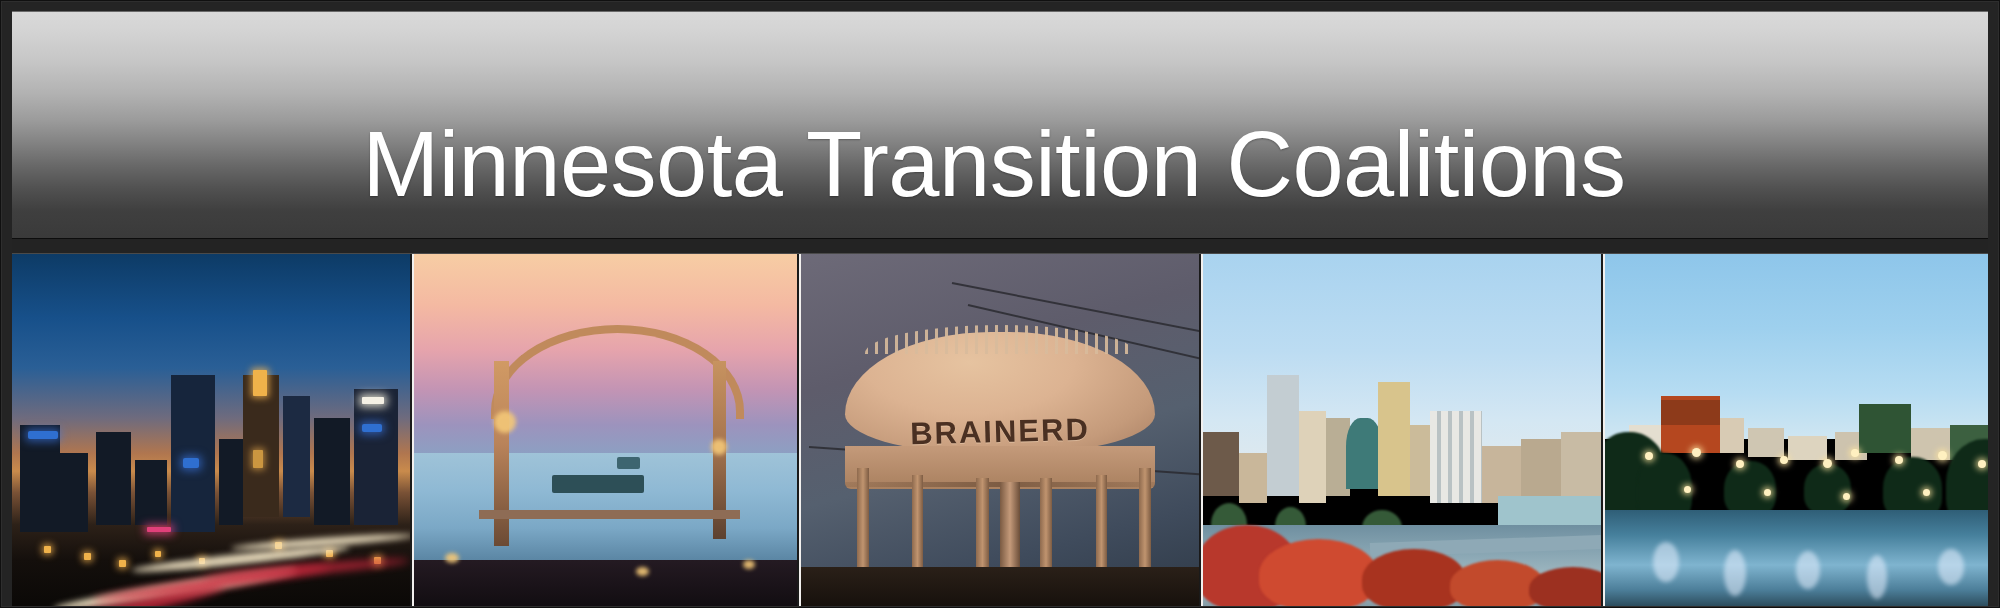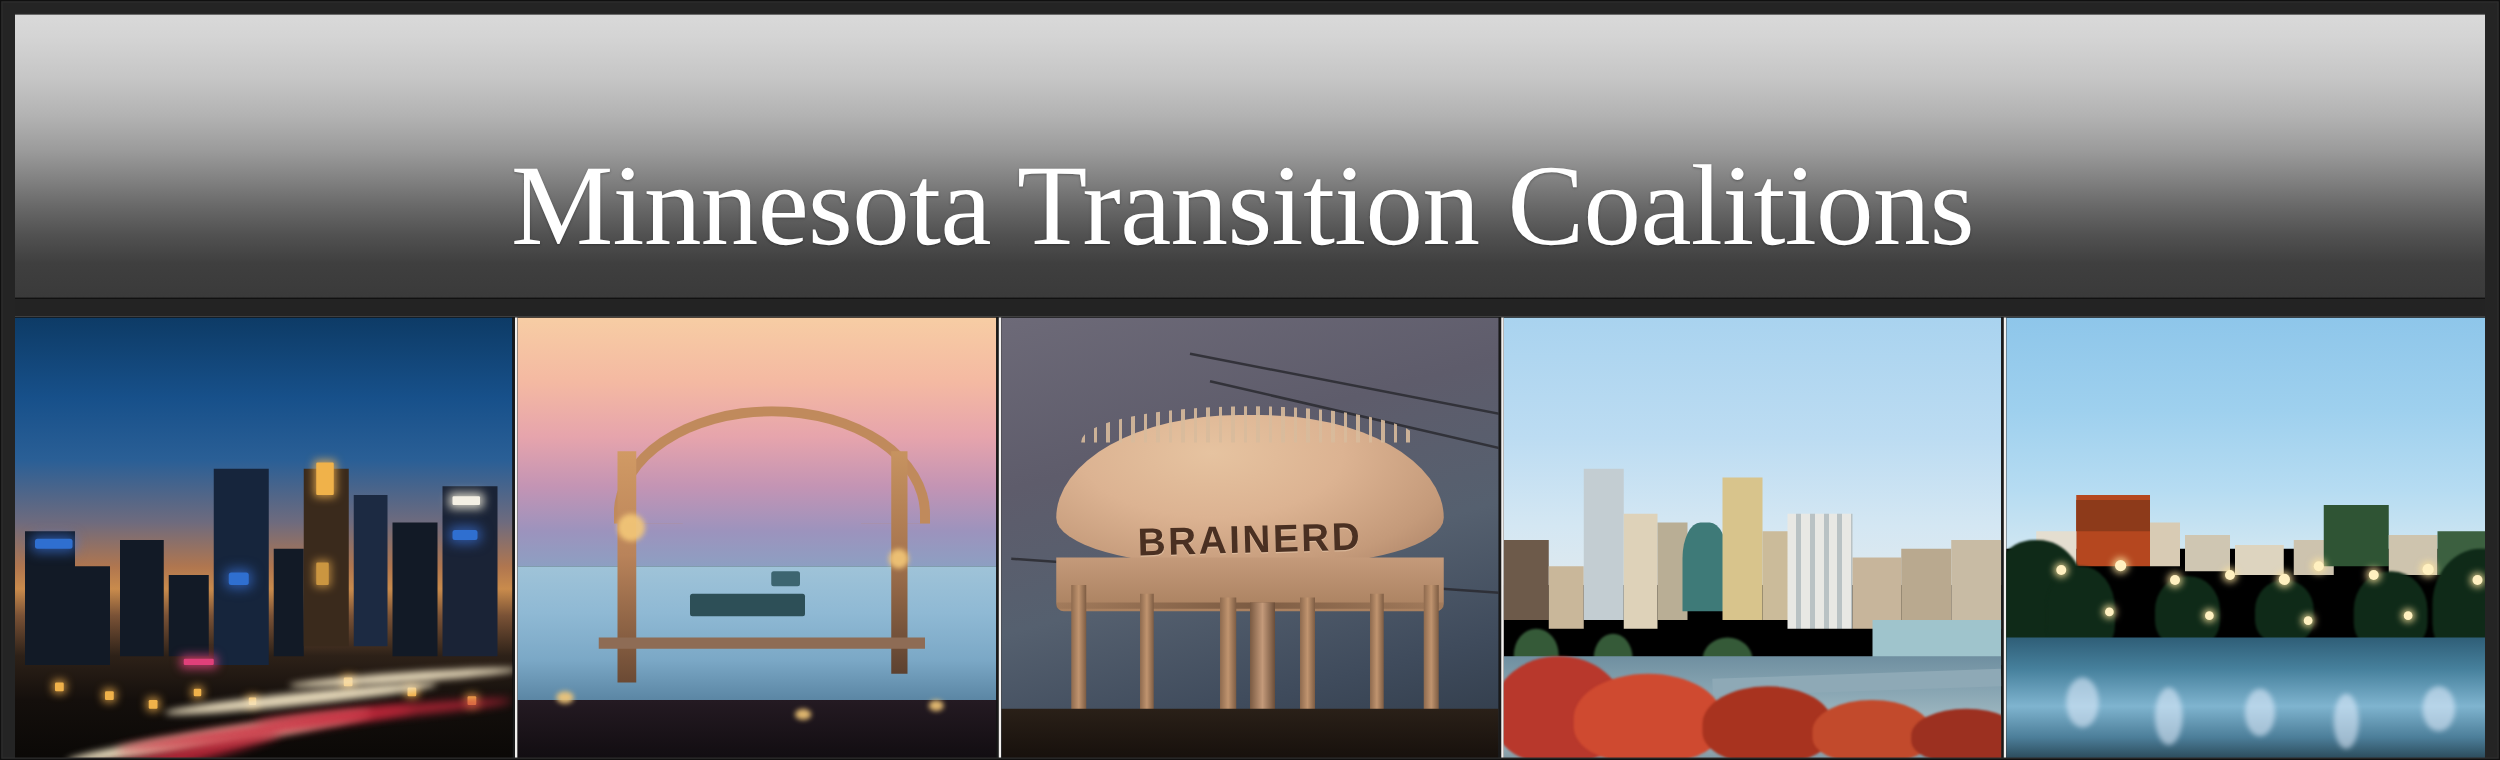--- a/index.html
+++ b/index.html
@@ -18,21 +18,21 @@
           background:linear-gradient(180deg,
               #d9d9d9 0%, #d4d4d4 8%, #c6c6c6 22%, #b2b2b2 36%,
               #9b9b9b 48%, #828282 58%, #686868 68%,
               #515151 78%, #3f3f3f 88%, #3a3a3a 100%);
           border-top:1px solid #6a6a6a;
           display:flex;align-items:flex-end;justify-content:center;
           overflow:hidden;}
   .banner-title{color:#ffffff;font-size:92px;line-height:1;font-weight:400;
           letter-spacing:-0.5px;white-space:nowrap;
           padding-bottom:28px;transform:translateX(-6px);
-          text-shadow:0 1px 2px rgba(0,0,0,.32);font-family:Liberation Serif, serif;}
+          text-shadow:0 1px 2px rgba(0,0,0,.32);}
 
   .sep{width:100%;height:14px;background:#232323;
        border-top:1px solid #0d0d0d;border-bottom:1px solid #4a4a4a;}
 
   
   .strip{position:relative;width:100%;height:356px;background:#1b1b1b;
          display:flex;gap:0;}
   .photo{position:relative;height:100%;overflow:hidden;background:#000;
          border-left:2px solid #f2f0ee;border-right:2px solid #1a1a1a;}
   .photo:first-child{border-left:none;}

